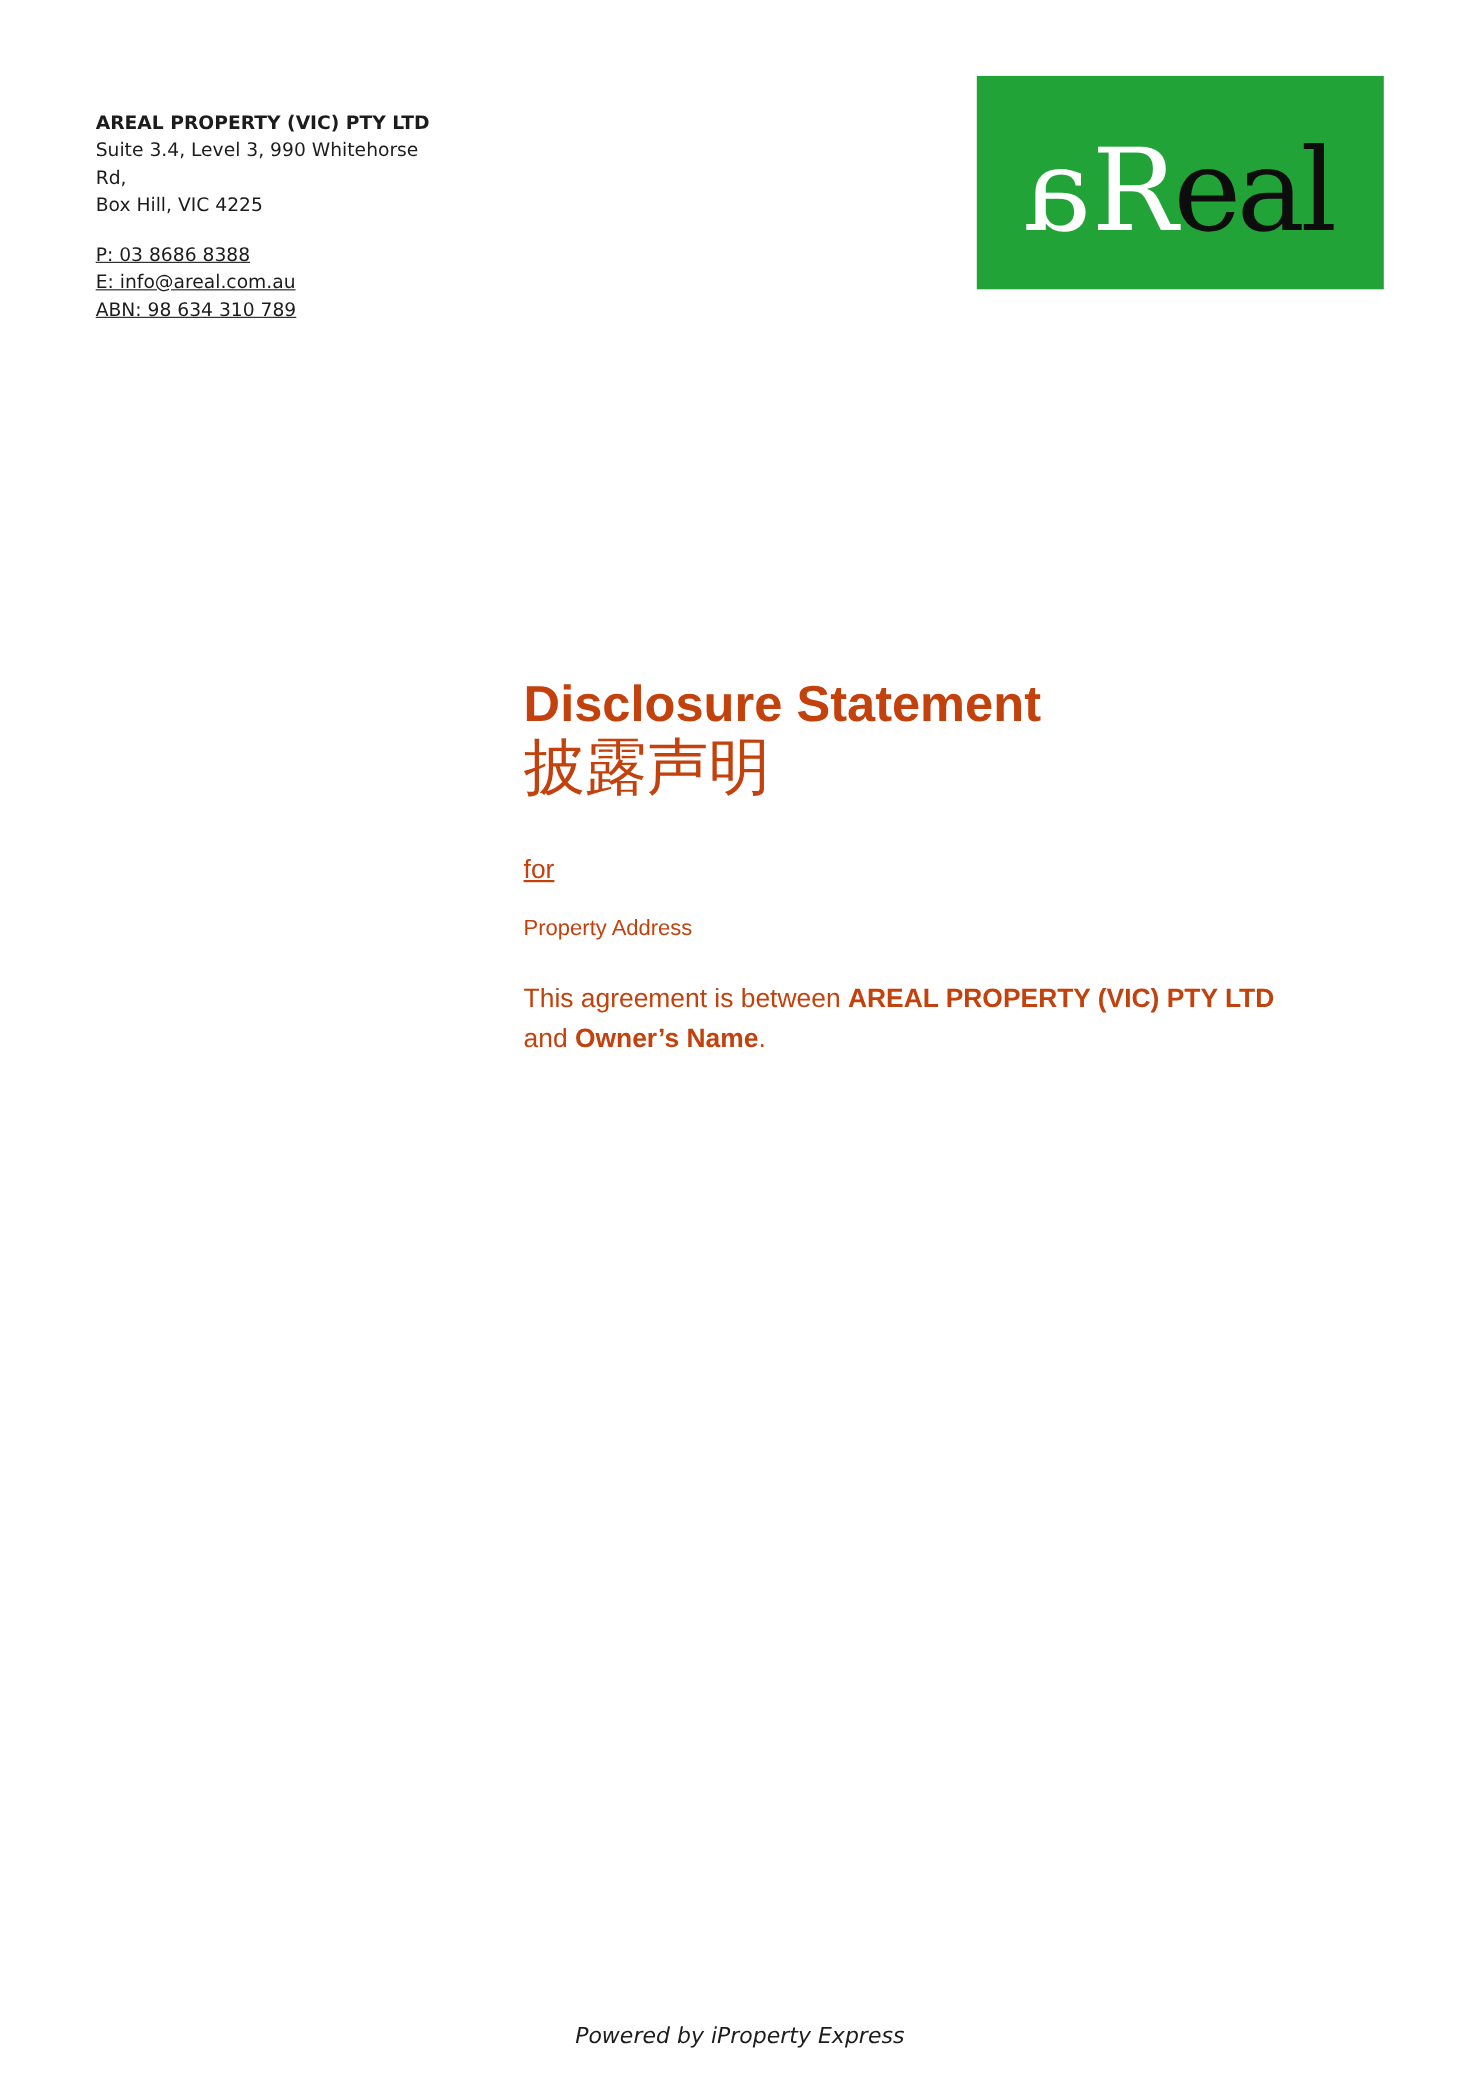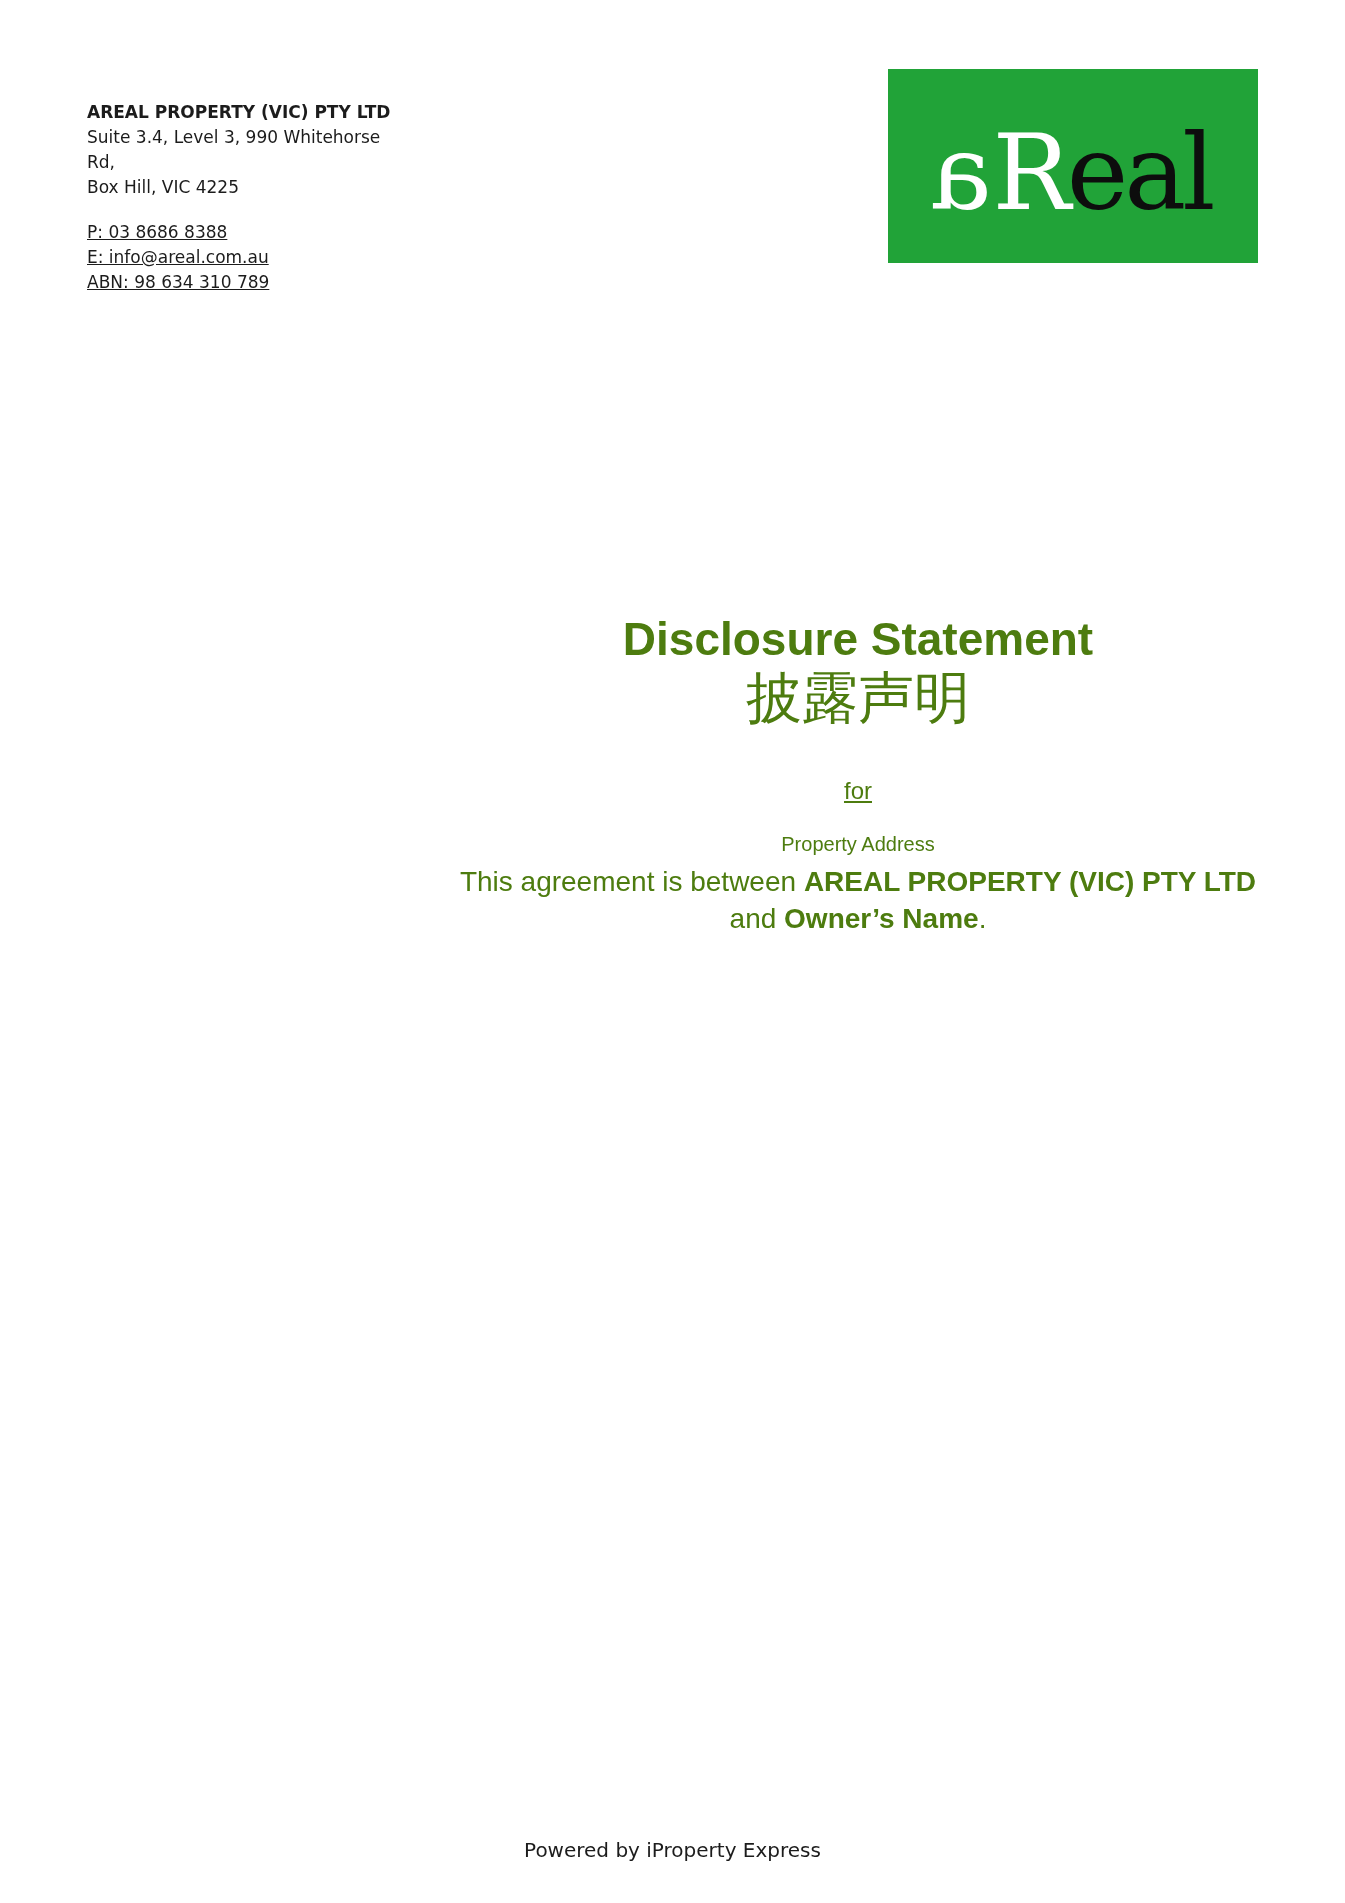--- a/index.html
+++ b/index.html
@@ -49,25 +49,25 @@
   .logo-white { color: #ffffff; }
   .logo-black { color: #0d0d0d; }
   .logo-flip {
     display: inline-block;
     transform: scaleX(-1);
   }
 
   
   .title-block {
     position: absolute;
-    right: 87px;
+    right: 69px;
     top: 612px;
     width: 800px;
-    text-align: center;
-    color: #4d7c0f;
+    text-align: left;
+    color: #c2410c;
   }
   .doc-title {
     font-size: 46px;
     font-weight: bold;
     line-height: 54px;
     letter-spacing: 0px;
   }
   .doc-title-zh {
     font-family: "DejaVu Serif", serif;
     font-size: 56px;
@@ -80,36 +80,37 @@
     line-height: 37px;
     margin-top: 46px;
     text-decoration: underline;
   }
   .property-line {
     font-size: 20px;
     line-height: 37px;
     margin-top: 17px;
   }
   .agreement {
-    margin-top: 0;
-    font-size: 28px;
+    margin-top: 26px;
+    font-size: 24px;
     line-height: 37px;
   }
   .agreement b { font-weight: bold; }
 
   
   .footer {
     position: absolute;
     left: 0;
     top: 1838px;
     width: 100%;
     text-align: center;
     font-family: "DejaVu Sans", sans-serif;
     font-size: 20px;
     color: #1c1c1c;
+    font-style: italic;
   }
 </style>
 </head>
 <body>
 
 <div class="company-block">
   <div class="company-name">AREAL PROPERTY (VIC) PTY LTD</div>
   <div>Suite 3.4, Level 3, 990 Whitehorse</div>
   <div>Rd,</div>
   <div>Box Hill, VIC 4225</div>

